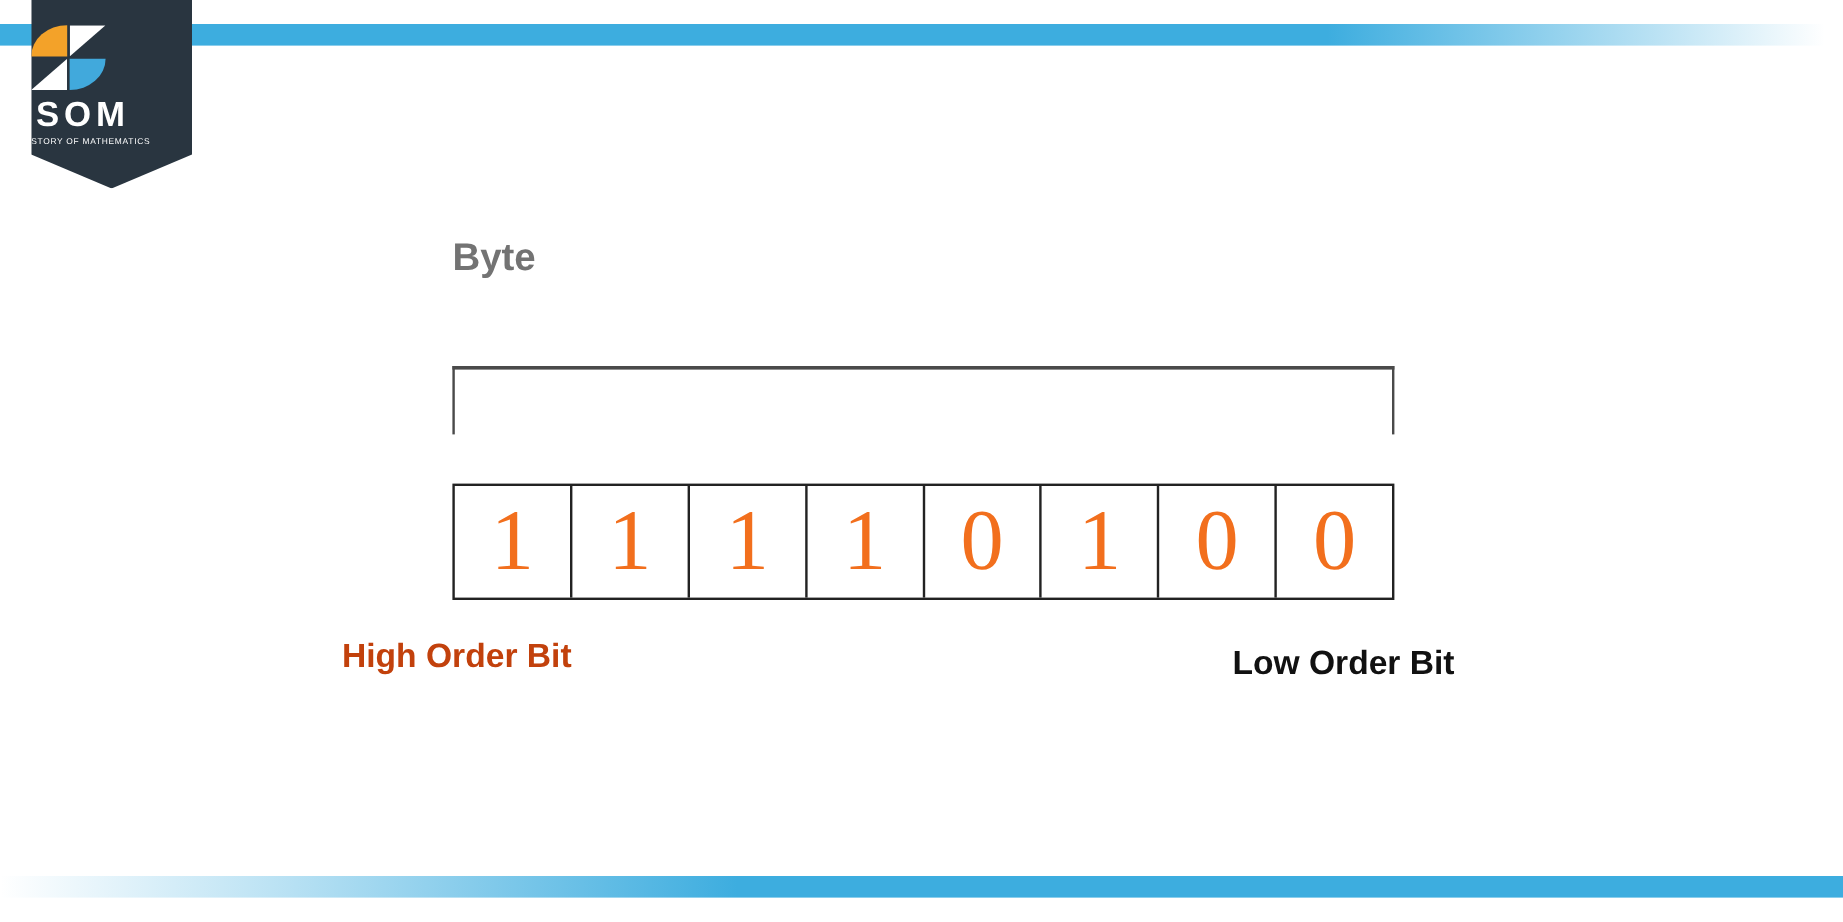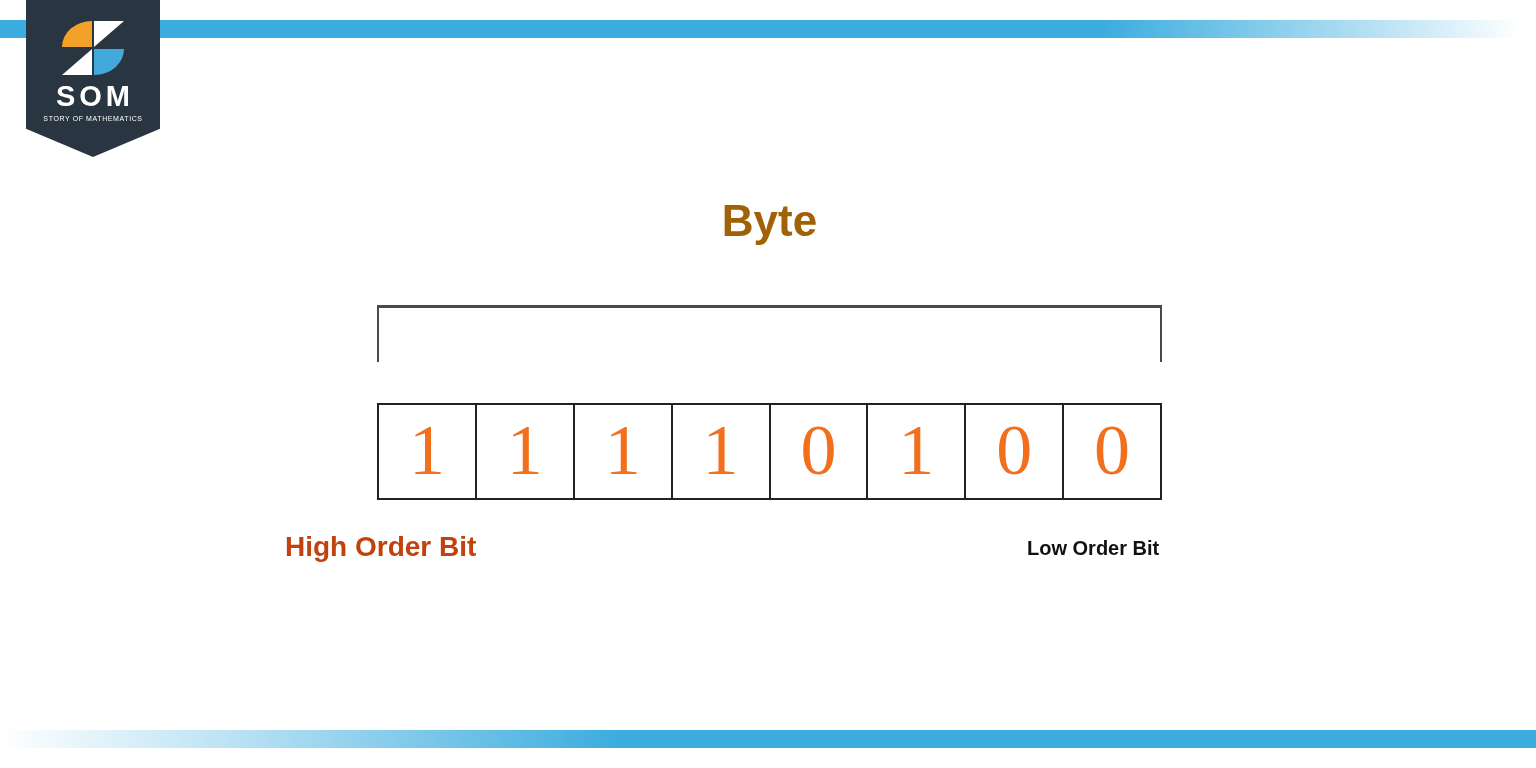--- a/index.html
+++ b/index.html
@@ -36,21 +36,21 @@
 
   
   .badge {
     position: absolute;
     left: 26px; top: 0;
     width: 134px; height: 157px;
     background: #293540;
     clip-path: polygon(0 0, 100% 0, 100% 82%, 50% 100%, 0 82%);
     display: flex;
     flex-direction: column;
-    align-items: center;
+    align-items: flex-start;
   }
   .logo-icon {
     margin-top: 21px;
     display: grid;
     grid-template-columns: 30px 30px;
     grid-template-rows: 26px 26px;
     gap: 2px;
   }
   .q-orange {
     background: #f3a229;
@@ -83,24 +83,24 @@
     font-size: 7px;
     letter-spacing: 0.6px;
     white-space: nowrap;
   }
 
   
   .diagram-title {
     position: absolute;
     left: 377px; top: 196px;
     width: 785px;
-    text-align: center;
-    font-size: 44px;
+    text-align: left;
+    font-size: 32px;
     font-weight: bold;
-    color: #a16207;
+    color: #737373;
   }
   .bracket {
     position: absolute;
     left: 377px; top: 305px;
     width: 785px; height: 57px;
     border-top: 3px solid #4a4a4a;
     border-left: 2px solid #4a4a4a;
     border-right: 2px solid #4a4a4a;
     box-sizing: border-box;
   }
@@ -131,21 +131,21 @@
   .label-high {
     position: absolute;
     left: 285px; top: 531px;
     font-size: 28px;
     font-weight: bold;
     color: #c2410c;
   }
   .label-low {
     position: absolute;
     left: 1027px; top: 537px;
-    font-size: 20px;
+    font-size: 28px;
     font-weight: bold;
     color: #111111;
   }
 </style>
 </head>
 <body>
 
 <div class="canvas">
 
   <div class="stripe-top"></div>

